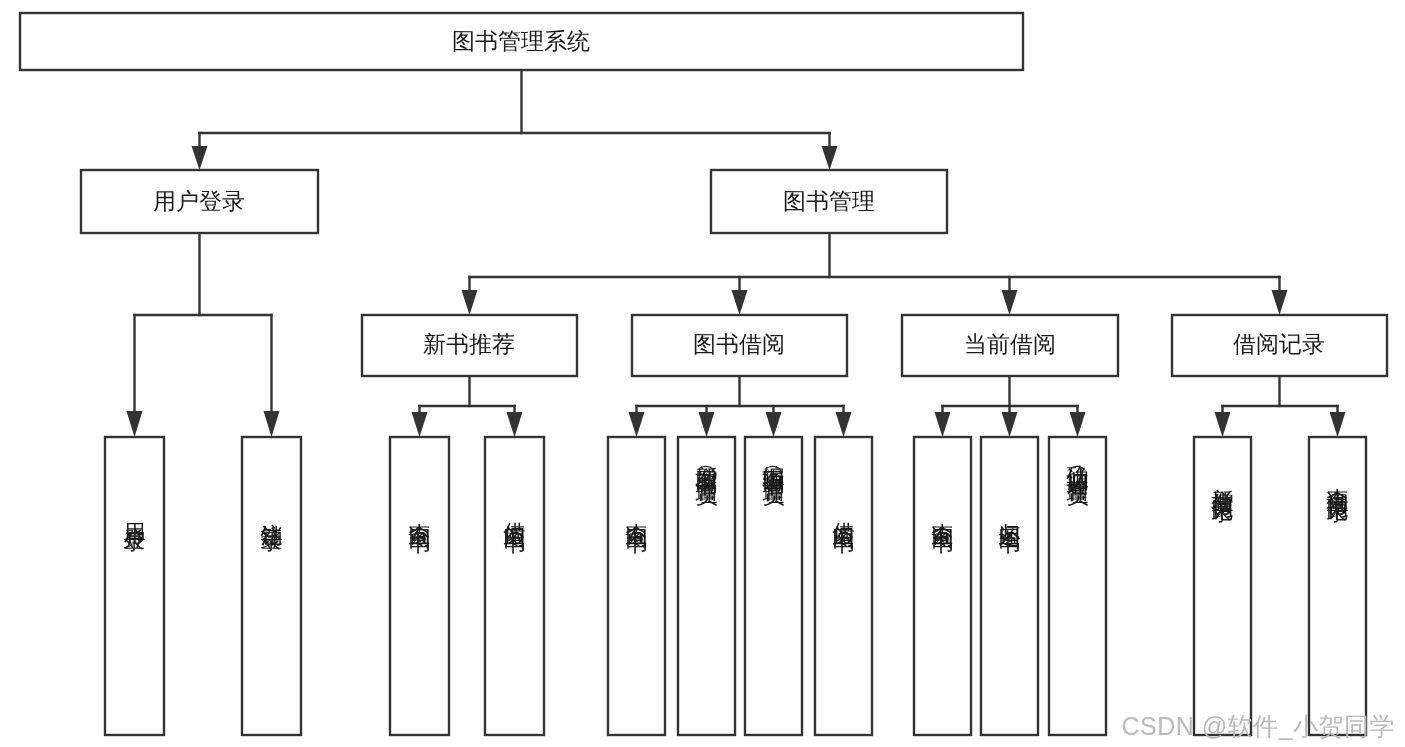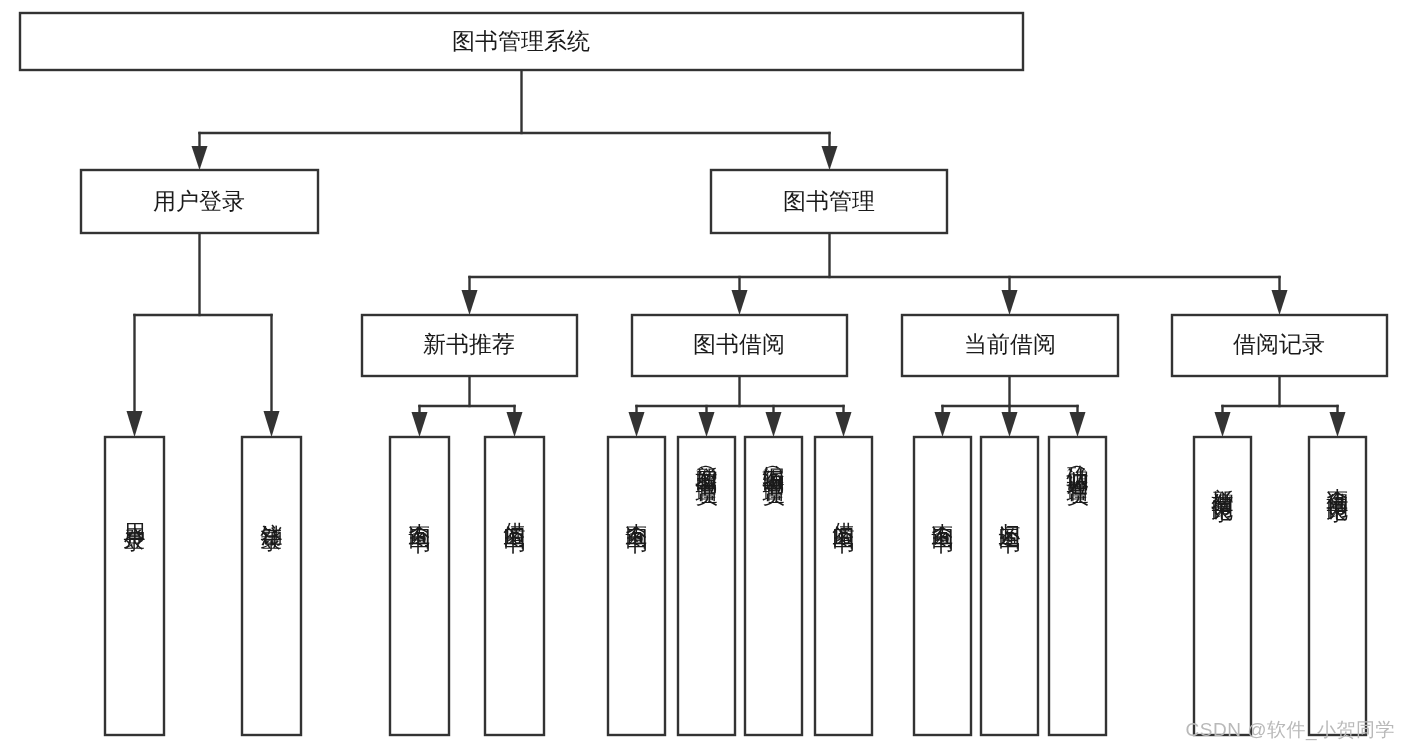--- a/index.html
+++ b/index.html
@@ -62,21 +62,21 @@
     line-height: 1;
     letter-spacing: 3px;
     color: #1a1a1a;
     white-space: nowrap;
   }
   .watermark {
     position: absolute;
     right: 10px;
     bottom: 4px;
     font-family: "Liberation Sans", "DejaVu Sans", sans-serif;
-    font-size: 19px;
+    font-size: 25px;
     color: #b9b9b9;
     letter-spacing: 0.5px;
     white-space: nowrap;
   }
 </style>
 </head>
 <body>
 
 <div id="diagram-root">
 

